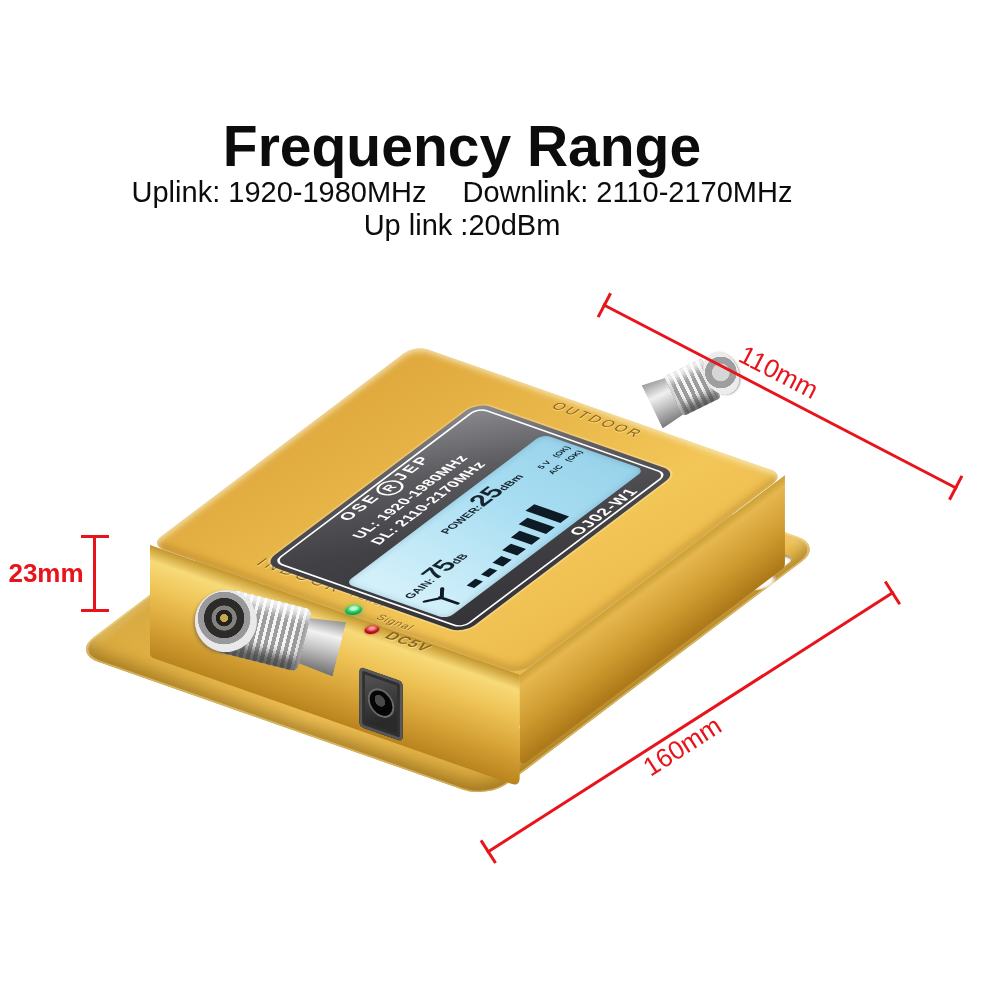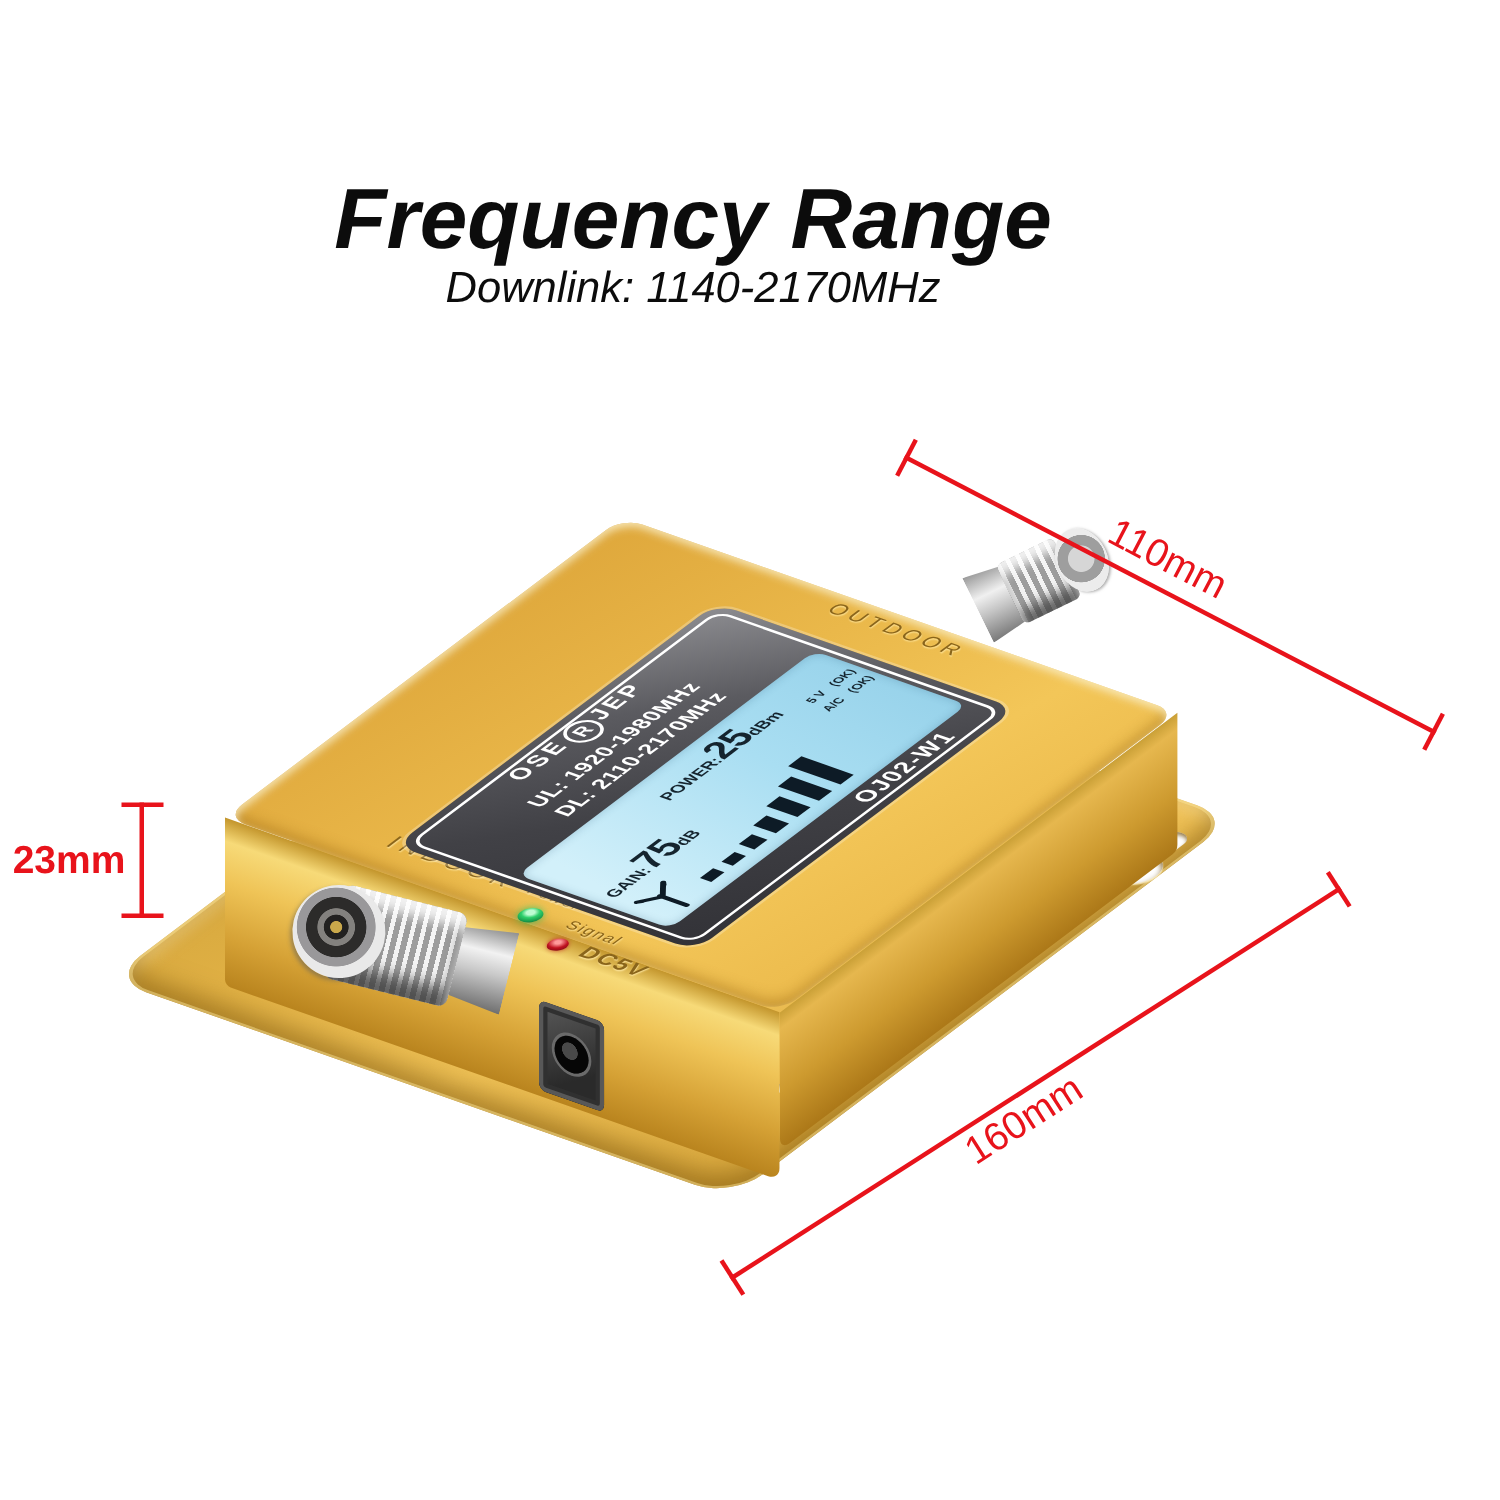--- a/index.html
+++ b/index.html
@@ -1,21 +1,21 @@
 <!DOCTYPE html>
 <html><head>
 <meta charset="utf-8">
 <style>
   html,body{margin:0;padding:0;background:#fff;}
   .scene{position:relative;width:1000px;height:1000px;background:#fff;overflow:hidden;
          font-family:"Liberation Sans", sans-serif;}
   .abs{position:absolute;left:0;top:0;transform-origin:0 0;}
 
   
-  .header{position:absolute;top:116px;left:0;width:924px;text-align:center;color:#0c0c0c;font-style:italic;}
+  .header{position:absolute;top:116px;left:0;width:924px;text-align:center;color:#0c0c0c;}
   .title{font-size:57px;font-weight:700;letter-spacing:0px;line-height:60px;}
   .subline{display:flex;justify-content:center;gap:36px;font-size:29px;line-height:33px;}
 
   
   :root{--red:#e8131b;}
   .dline{position:absolute;height:3px;background:var(--red);transform-origin:0 50%;}
   .dline .cap{position:absolute;width:3px;height:27px;top:-12px;background:var(--red);}
   .dline .cap.l{left:0;} .dline .cap.r{right:0;}
   .vline{position:absolute;width:3px;background:var(--red);}
   .vline .cap{position:absolute;height:3px;width:28px;left:-12px;background:var(--red);}
@@ -109,23 +109,25 @@
 
   .ant-icon{position:absolute;left:8px;bottom:5px;}
 </style>
 </head>
 <body>
 <div class="scene">
 
   <div class="header">
     <div class="title">Frequency Range</div>
     <div class="subline">
-      <span>Downlink: 1140-2170MHz</span>
+      <span>Uplink: 1920-1980MHz</span>
+      <span>Downlink: 2110-2170MHz</span>
     </div>
     <div class="subline">
+      <span>Up link :20dBm</span>
     </div>
   </div>
 
   <div class="abs baseplate">
     <div class="keyhole" style="left:409px;top:25px;">
       <div class="slot"></div>
       <div class="hole"></div>
     </div>
     <div class="keyhole" style="left:373px;top:321px;">
       <div class="slot"></div>

